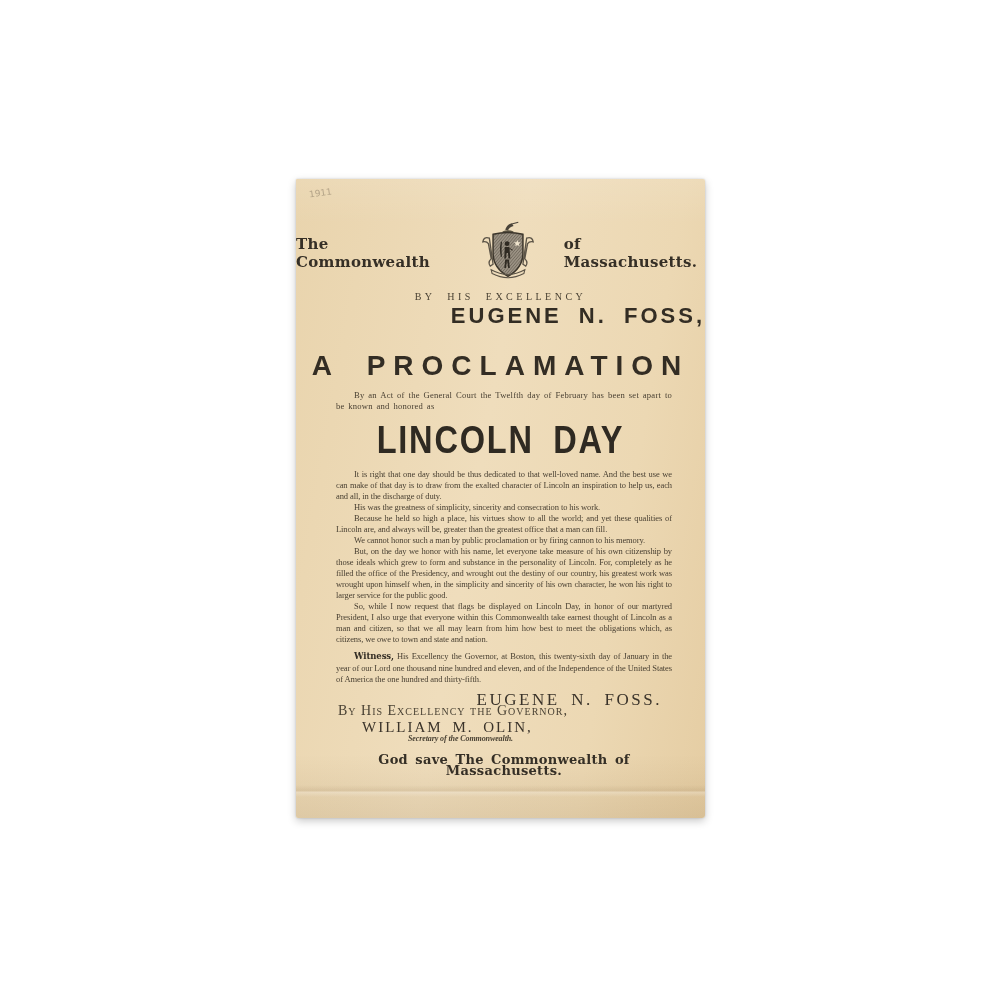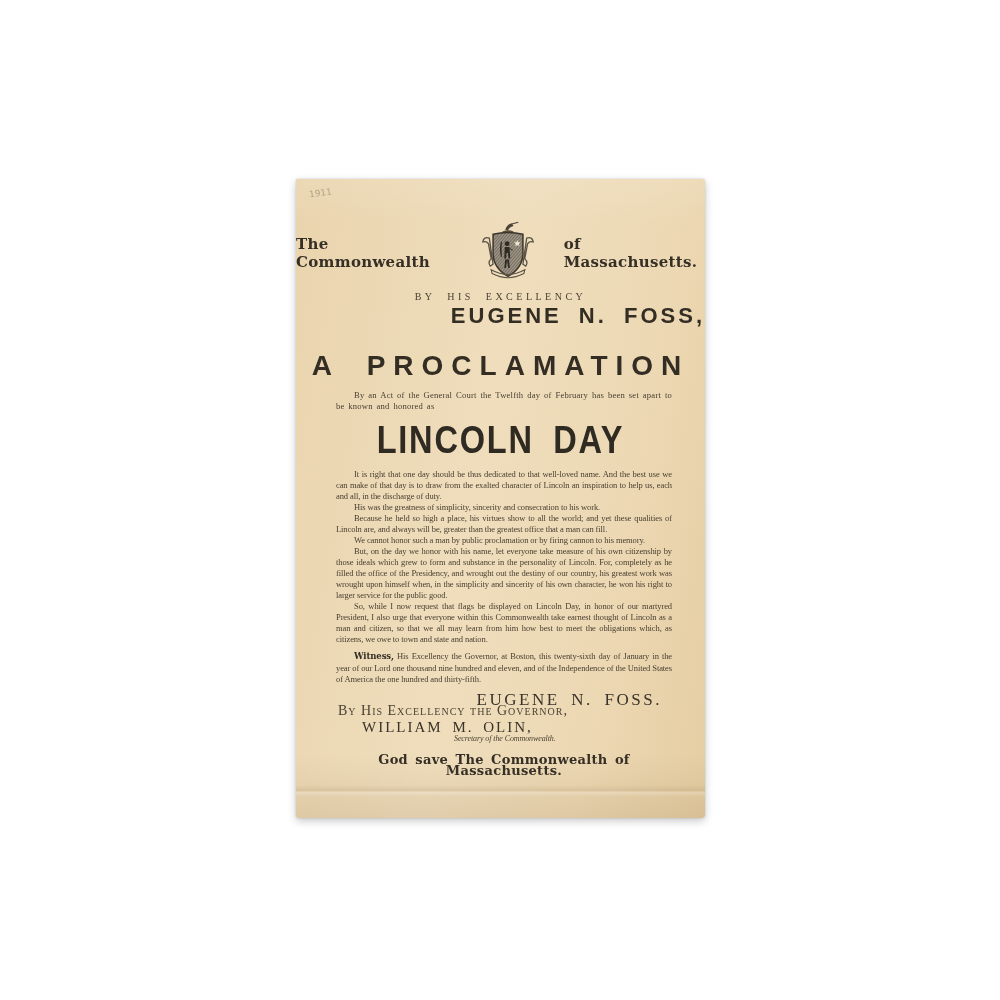--- a/index.html
+++ b/index.html
@@ -81,22 +81,22 @@
   }
   .attest{
     margin-top:0;margin-left:2px;
     font-variant:small-caps;font-size:14px;letter-spacing:1px;color:#4a4234;
   }
   .sec-name{
     margin-top:6px;margin-left:26px;
     font-size:15px;letter-spacing:2px;word-spacing:4px;color:#3a332a;
   }
   .sec-title{
-    margin-top:0;margin-left:118px;
-    font-style:italic;font-size:8px;color:#4a4234;
+    margin-top:0;margin-left:72px;
+    font-style:italic;font-size:8px;color:#4a4234;font-weight:bold;
   }
   .closing{
     margin-top:10px;text-align:center;
     font-size:13px;letter-spacing:.3px;word-spacing:2.5px;color:#352f26;
   }
 </style>
 </head>
 <body>
 
 <div class="stage">

